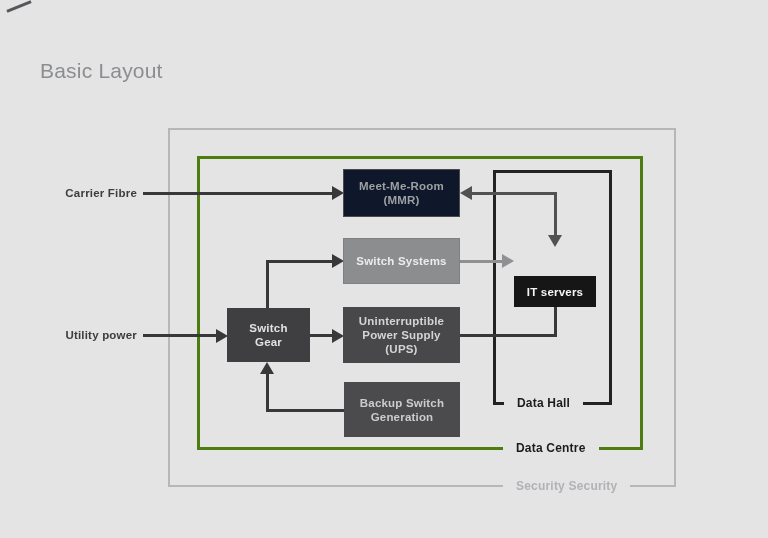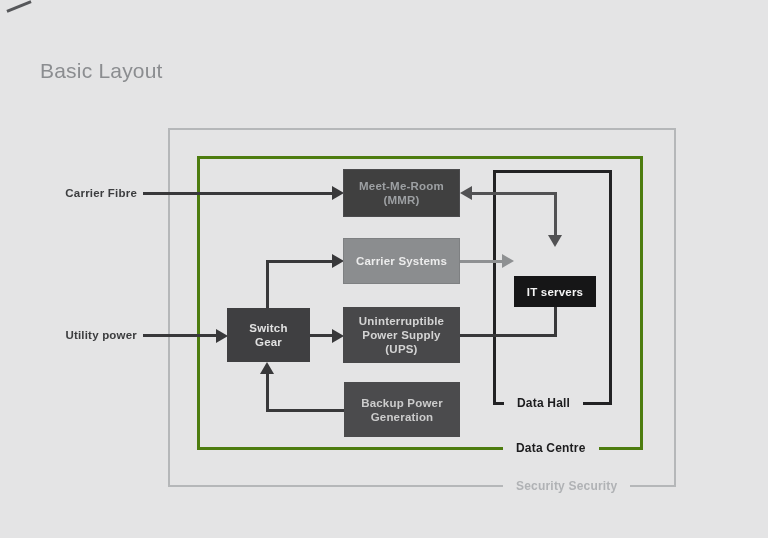--- a/index.html
+++ b/index.html
@@ -93,21 +93,21 @@
   .a-it-mmr-down { left: 548px; top: 235px; }
   .a-it-mmr-left { left: 460px; top: 186px; }
 
   
   .node {
     position: absolute; display: flex; flex-direction: column;
     align-items: center; justify-content: center;
     font-size: 11.5px; font-weight: bold; letter-spacing: 0.2px;
     line-height: 14px; text-align: center;
   }
-  .node-mmr     { left: 343px; top: 169px; width: 117px; height: 48px; background: #404040; color: #9da0a3; border: 1px solid #4b4b4d; }
+  .node-mmr     { left: 343px; top: 169px; width: 117px; height: 48px; background: #0f172a; color: #9da0a3; border: 1px solid #4b4b4d; }
   .node-cooling { left: 343px; top: 238px; width: 117px; height: 46px; background: #8b8d8f; color: #ececec; border: 1px solid #7e8082; }
   .node-it      { left: 514px; top: 247px; width: 82px;  height: 31px; background: #161617; color: #f4f4f4; margin-top: 29px; }
   .node-switch  { left: 227px; top: 308px; width: 83px;  height: 54px; background: #3f3f41; color: #e2e2e2; }
   .node-ups     { left: 343px; top: 307px; width: 117px; height: 56px; background: #48484a; color: #d4d4d4; }
   .node-backup  { left: 344px; top: 382px; width: 116px; height: 55px; background: #4b4b4d; color: #cccccc; }
 </style>
 </head>
 <body>
 
 <div class="slide">
@@ -155,36 +155,36 @@
     <div class="wire mid w-it-mmr-h"></div>
     <div class="wire mid w-it-mmr-v"></div>
     <div class="arrow down a-it-mmr-down"></div>
     <div class="arrow left a-it-mmr-left"></div>
 
     <div class="node node-mmr">
       <span>Meet-Me-Room</span>
       <span>(MMR)</span>
     </div>
     <div class="node node-cooling">
-      <span>Carrier Systems</span>
+      <span>Switch Systems</span>
     </div>
     <div class="node node-it">
       <span>IT servers</span>
     </div>
     <div class="node node-switch">
       <span>Switch</span>
       <span>Gear</span>
     </div>
     <div class="node node-ups">
       <span>Uninterruptible</span>
       <span>Power Supply</span>
       <span>(UPS)</span>
     </div>
     <div class="node node-backup">
-      <span>Backup Power</span>
+      <span>Backup Switch</span>
       <span>Generation</span>
     </div>
 
     <div class="io-label io-carrier">Carrier Fibre</div>
     <div class="io-label io-utility">Utility power</div>
 
   </div>
 </div>
 
 </body></html>

